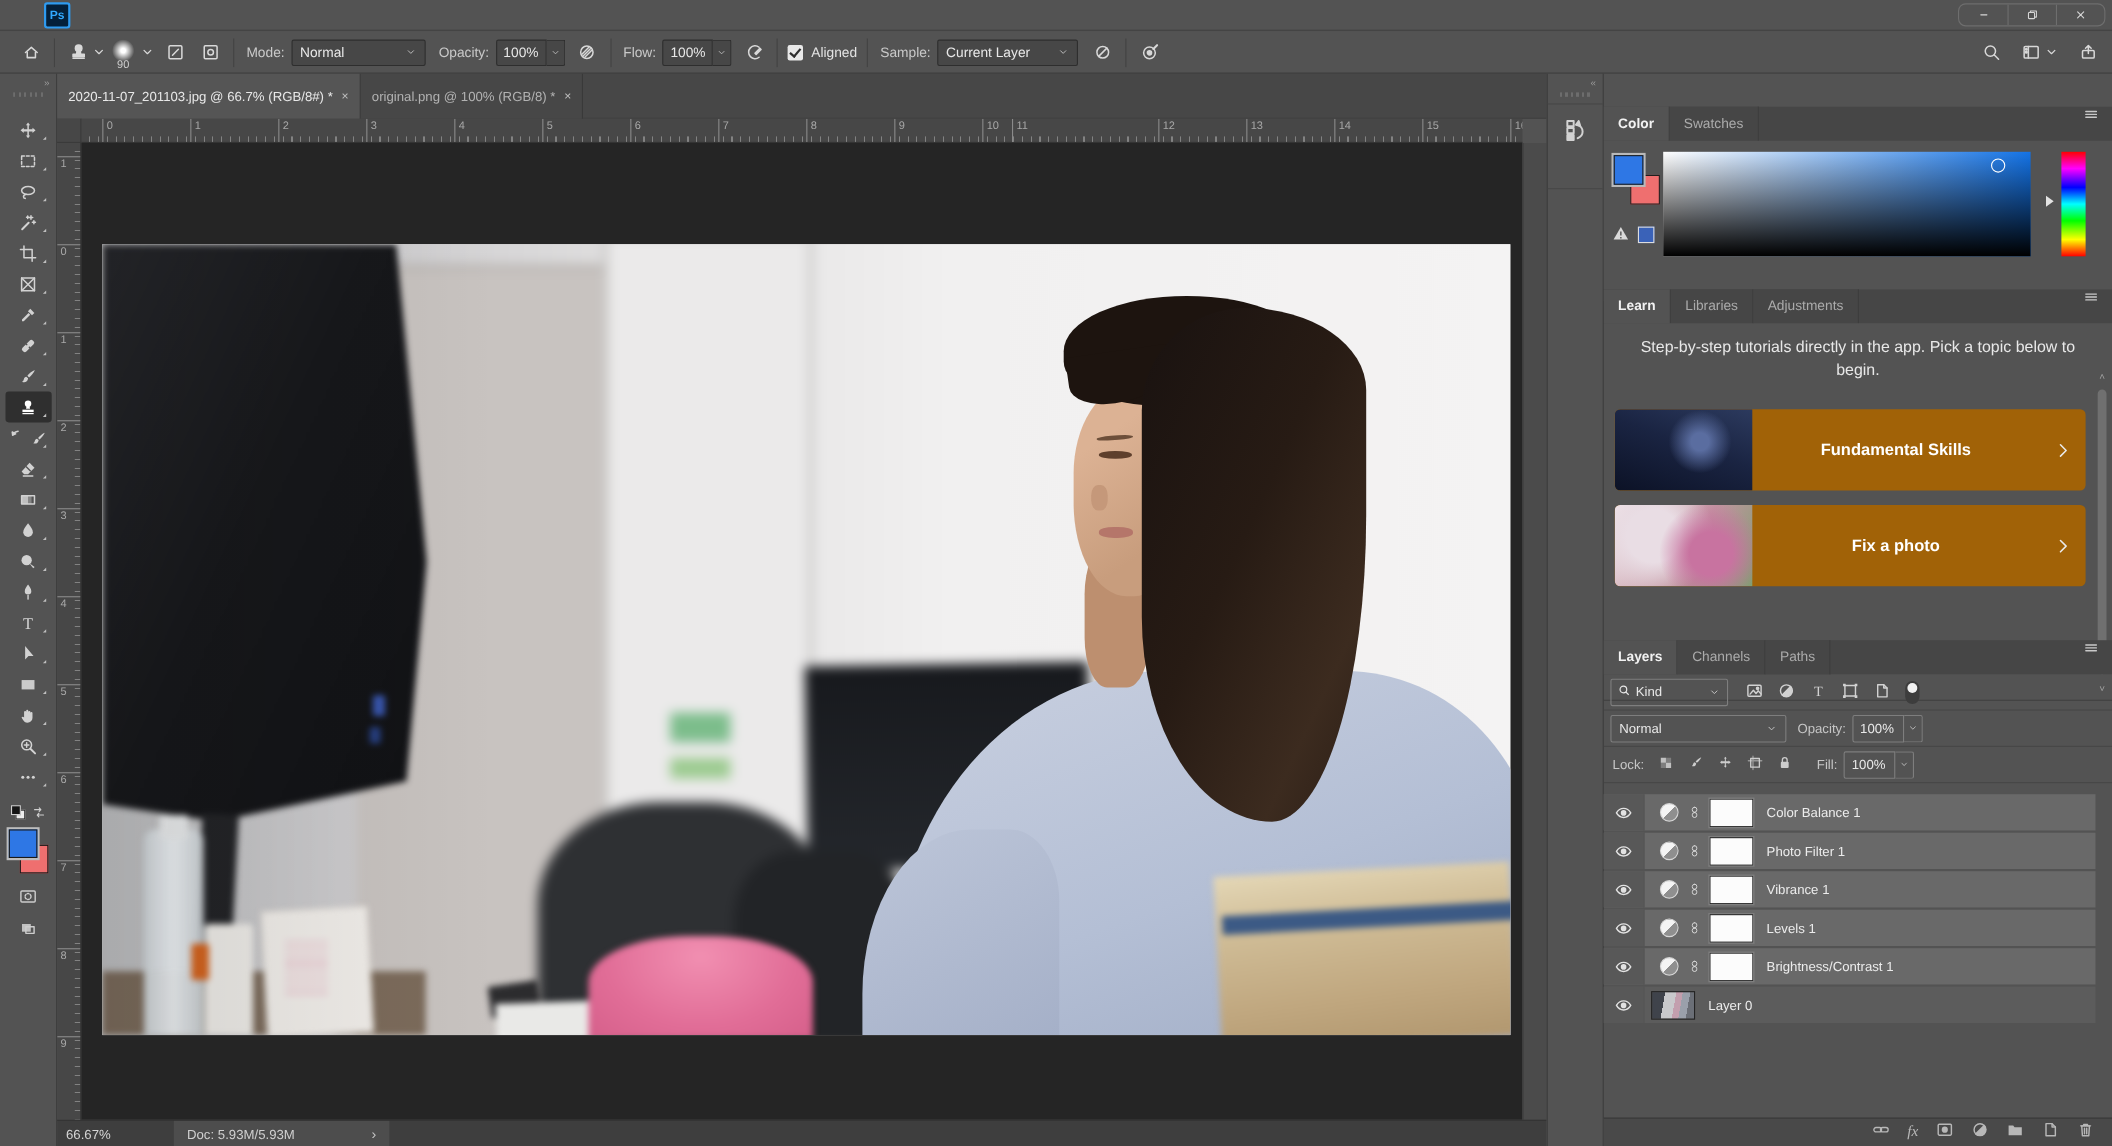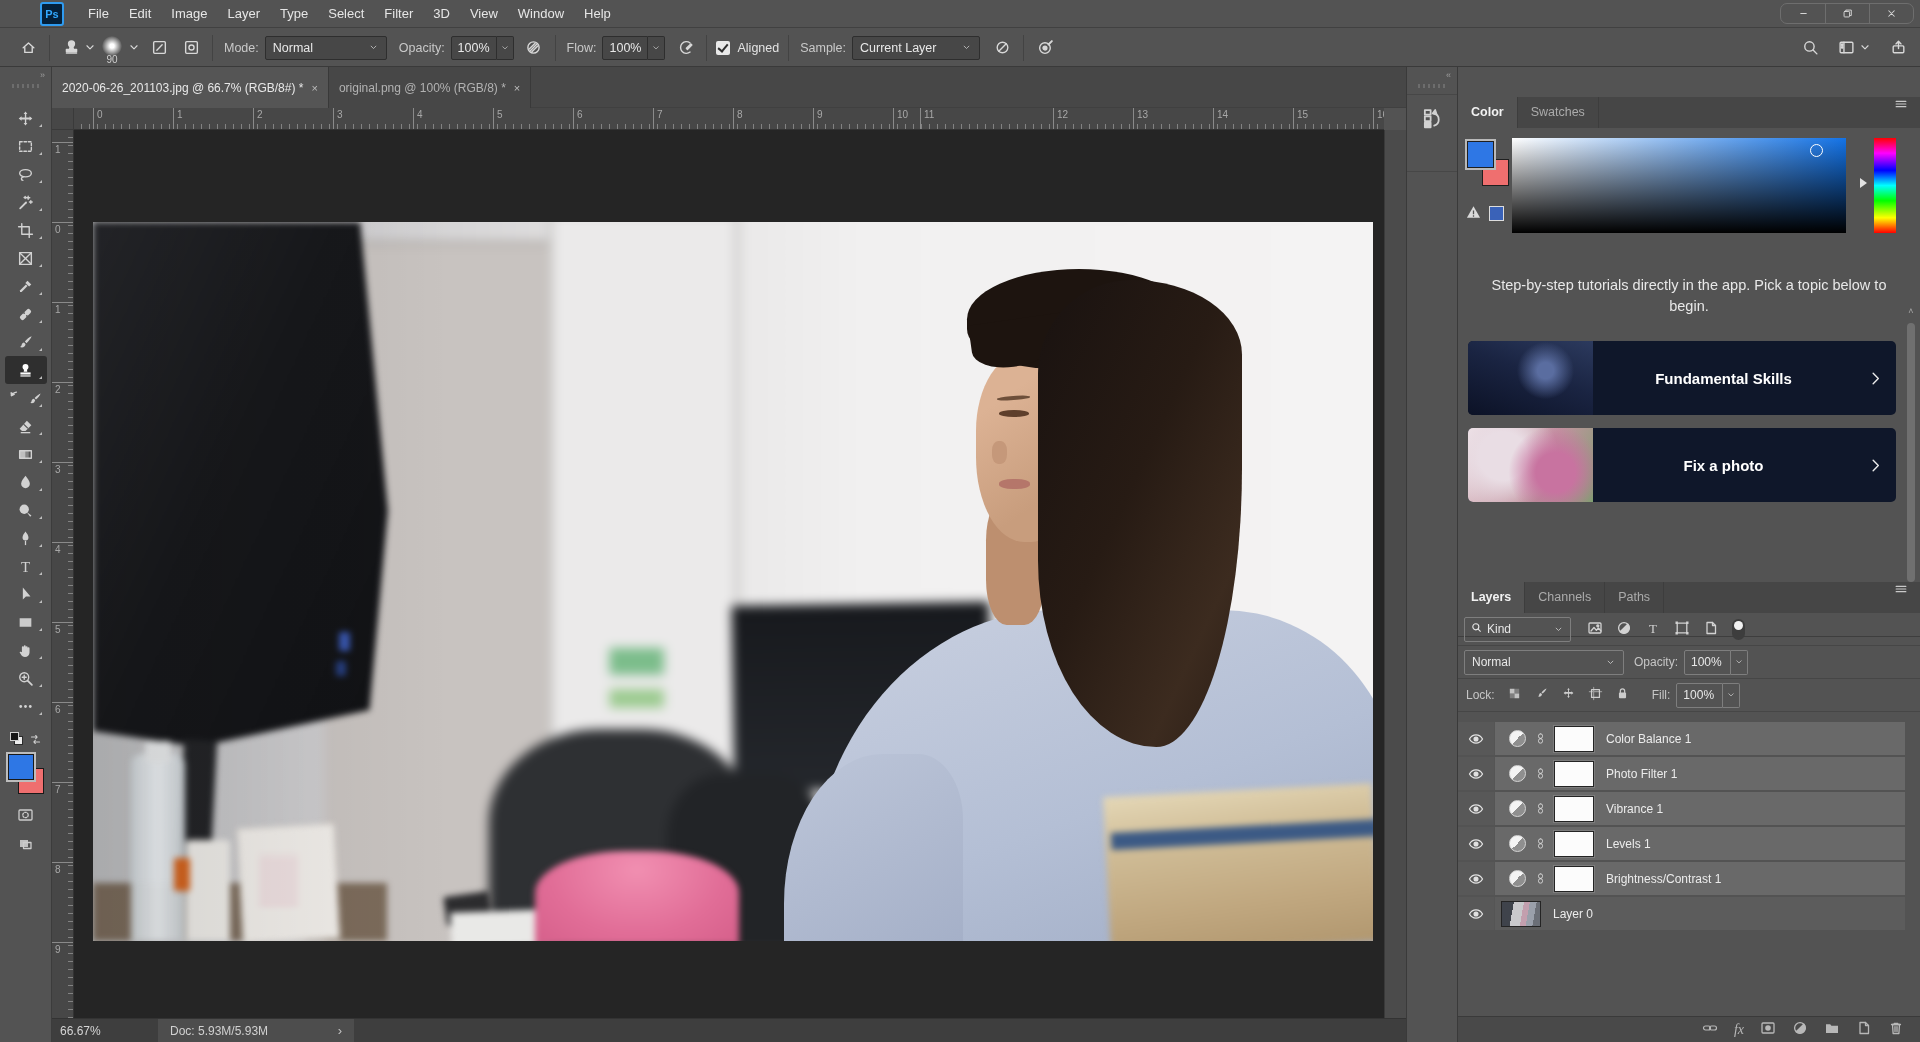--- a/index.html
+++ b/index.html
@@ -193,21 +193,21 @@
   .hue{position:absolute;right:24px;top:10px;width:22px;height:95px;
        background:linear-gradient(to bottom,#f00 0%,#f0f 16%,#00f 34%,#0ff 50%,#0f0 66%,#ff0 84%,#f00 100%);}
   .hue-arrow{position:absolute;right:48px;top:50px;width:0;height:0;
              border:5px solid transparent;border-left:7px solid #e3e3e3;}
 
   .sec-learn{top:196px;height:374px;border-bottom:1px solid #3e3e3e;overflow:hidden;}
   .learn-body{position:relative;height:343px;background:#535353;overflow:hidden;}
   .learn-title{margin-top:28px;text-align:center;font-size:17.5px;color:#fafafa;}
   .learn-sub{margin:12px auto 0;width:400px;text-align:center;font-size:14.5px;line-height:1.45;color:#e8e8e8;}
   .cards{margin-top:24px;}
-  .card{height:74px;background:#0f172a;border-radius:5px;margin:0 24px 13px 10px;display:flex;overflow:hidden;
+  .card{height:74px;background:#a16207;border-radius:5px;margin:0 24px 13px 10px;display:flex;overflow:hidden;
         align-items:stretch;}
   .card-thumb{width:125px;flex:0 0 auto;}
   .thumb-0{background:radial-gradient(circle at 62% 40%,#5a6da0 0 9%,rgba(90,109,160,0) 32%),
                linear-gradient(200deg,#2c3a5e 0%,#1a2442 45%,#0c1226 100%);}
   .thumb-1{background:radial-gradient(circle at 70% 60%,#c873a0 0 20%,rgba(200,115,160,0) 48%),
                radial-gradient(circle at 28% 38%,#e9dde4 0 24%,rgba(233,221,228,0) 55%),
                linear-gradient(120deg,#f0e4e9 0%,#c294a0 55%,#7da06f 100%);}
   .card-title{flex:1;display:flex;align-items:center;justify-content:center;
               font-size:15px;font-weight:bold;color:#ffffff;}
   .card-chev{width:42px;display:flex;align-items:center;justify-content:center;color:#eaeaea;}
@@ -258,33 +258,20 @@
   .lfoot svg{width:16px;height:16px;}
   .fx-txt{font-style:italic;font-family:"Liberation Serif",serif;font-size:14px;color:#b8b8b8;}
 </style>
 </head>
 <body>
 
 <div class="app">
 
   <div class="titlebar">
     <div class="ps-logo">Ps</div>
-    <div class="menus">
-        <span class="menu-item">File</span>
-        <span class="menu-item">Edit</span>
-        <span class="menu-item">Image</span>
-        <span class="menu-item">Layer</span>
-        <span class="menu-item">Type</span>
-        <span class="menu-item">Select</span>
-        <span class="menu-item">Filter</span>
-        <span class="menu-item">3D</span>
-        <span class="menu-item">View</span>
-        <span class="menu-item">Window</span>
-        <span class="menu-item">Help</span>
-      </div>
     <div class="win-controls">
         <span class="win-btn">
           <svg viewBox="0 0 16 16" fill="none" stroke="currentColor" stroke-width="1.5" stroke-linecap="round" stroke-linejoin="round">
             <path d="M4 8h8"></path>
           </svg>
         </span>
         <span class="win-btn">
           <svg viewBox="0 0 16 16" fill="none" stroke="currentColor" stroke-width="1.4" stroke-linecap="round" stroke-linejoin="round">
             <rect x="3" y="5" width="8" height="8" rx="1"></rect>
             <path d="M5.5 5V3h8v8h-2"></path>
@@ -595,21 +582,21 @@
     <div class="tb-ic">
         <svg viewBox="0 0 16 16" fill="none" stroke="currentColor" stroke-width="1.3" stroke-linecap="round" stroke-linejoin="round">
           <rect x="2.5" y="4" width="8" height="7" fill="currentColor" opacity=".9" stroke="none"></rect>
           <rect x="6" y="6.5" width="7.5" height="6"></rect>
         </svg>
       </div>
   </div>
 
   <div class="doc-tabs">
       <div class="tab active">
-        <span>2020-06-26_201103.jpg @ 66.7% (RGB/8#) *</span>
+        <span>2020-11-07_201103.jpg @ 66.7% (RGB/8#) *</span>
         <span class="tab-close">×</span>
       </div>
       <div class="tab">
         <span>original.png @ 100% (RGB/8) *</span>
         <span class="tab-close">×</span>
       </div>
     </div>
   <div class="ruler-h">
       <div class="minor"></div>
       <span class="tickH" style="left: 41px;">0</span>
@@ -739,20 +726,30 @@
             </svg></span>
         <span class="warn-sw" style="background: rgb(58, 98, 184);"></span>
         <div class="grad"></div>
         <div class="picker"></div>
         <div class="hue"></div>
         <div class="hue-arrow"></div>
       </div>
     </div>
 
     <div class="sec sec-learn">
+      <div class="ptabs">
+          <span class="ptab active">Learn</span>
+          <span class="ptab">Libraries</span>
+          <span class="ptab">Adjustments</span>
+          <span class="pham">
+            <svg viewBox="0 0 16 16" fill="none" stroke="currentColor" stroke-width="1.4" stroke-linecap="round" stroke-linejoin="round">
+              <path d="M2.5 5h11M2.5 8h11M2.5 11h11"></path>
+            </svg>
+          </span>
+        </div>
       <div class="learn-body">
         <div class="learn-sub">Step-by-step tutorials directly in the app. Pick a topic below to begin.</div>
         <div class="cards">
             <div class="card">
               <span class="card-thumb thumb-0"></span>
               <span class="card-title">Fundamental Skills</span>
               <span class="card-chev">
                 <svg viewBox="0 0 16 16" fill="none" stroke="currentColor" stroke-width="1.5" stroke-linecap="round" stroke-linejoin="round">
                   <path d="M5.5 2.5 11 8l-5.5 5.5"></path>
                 </svg>

